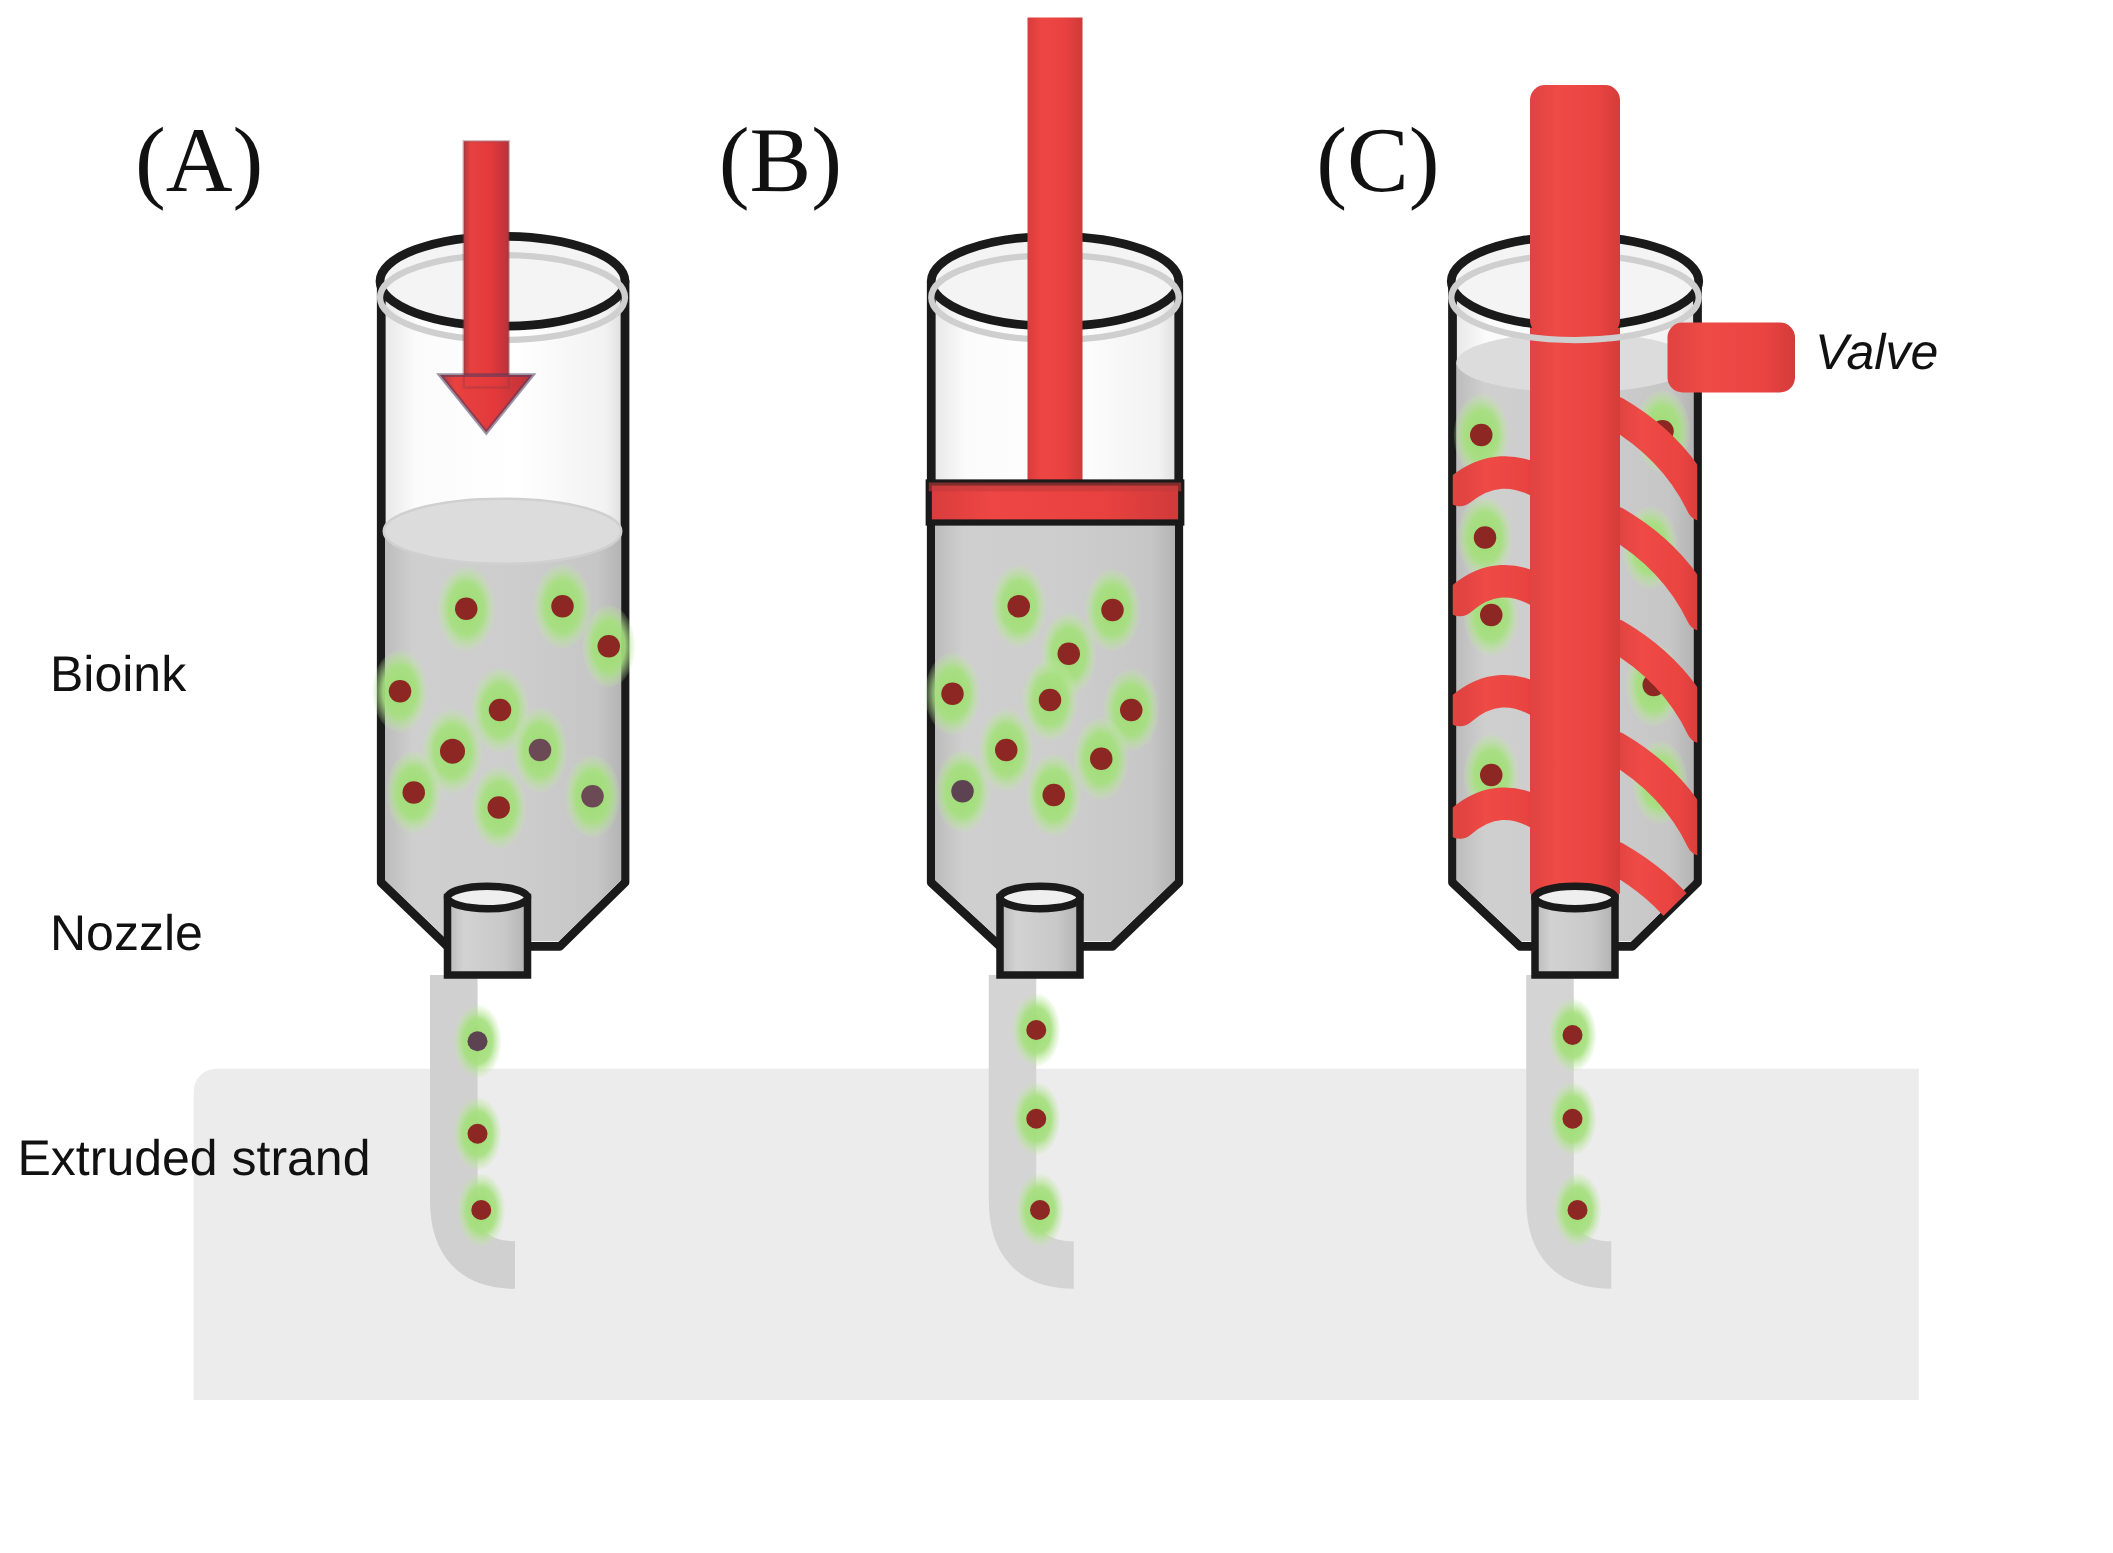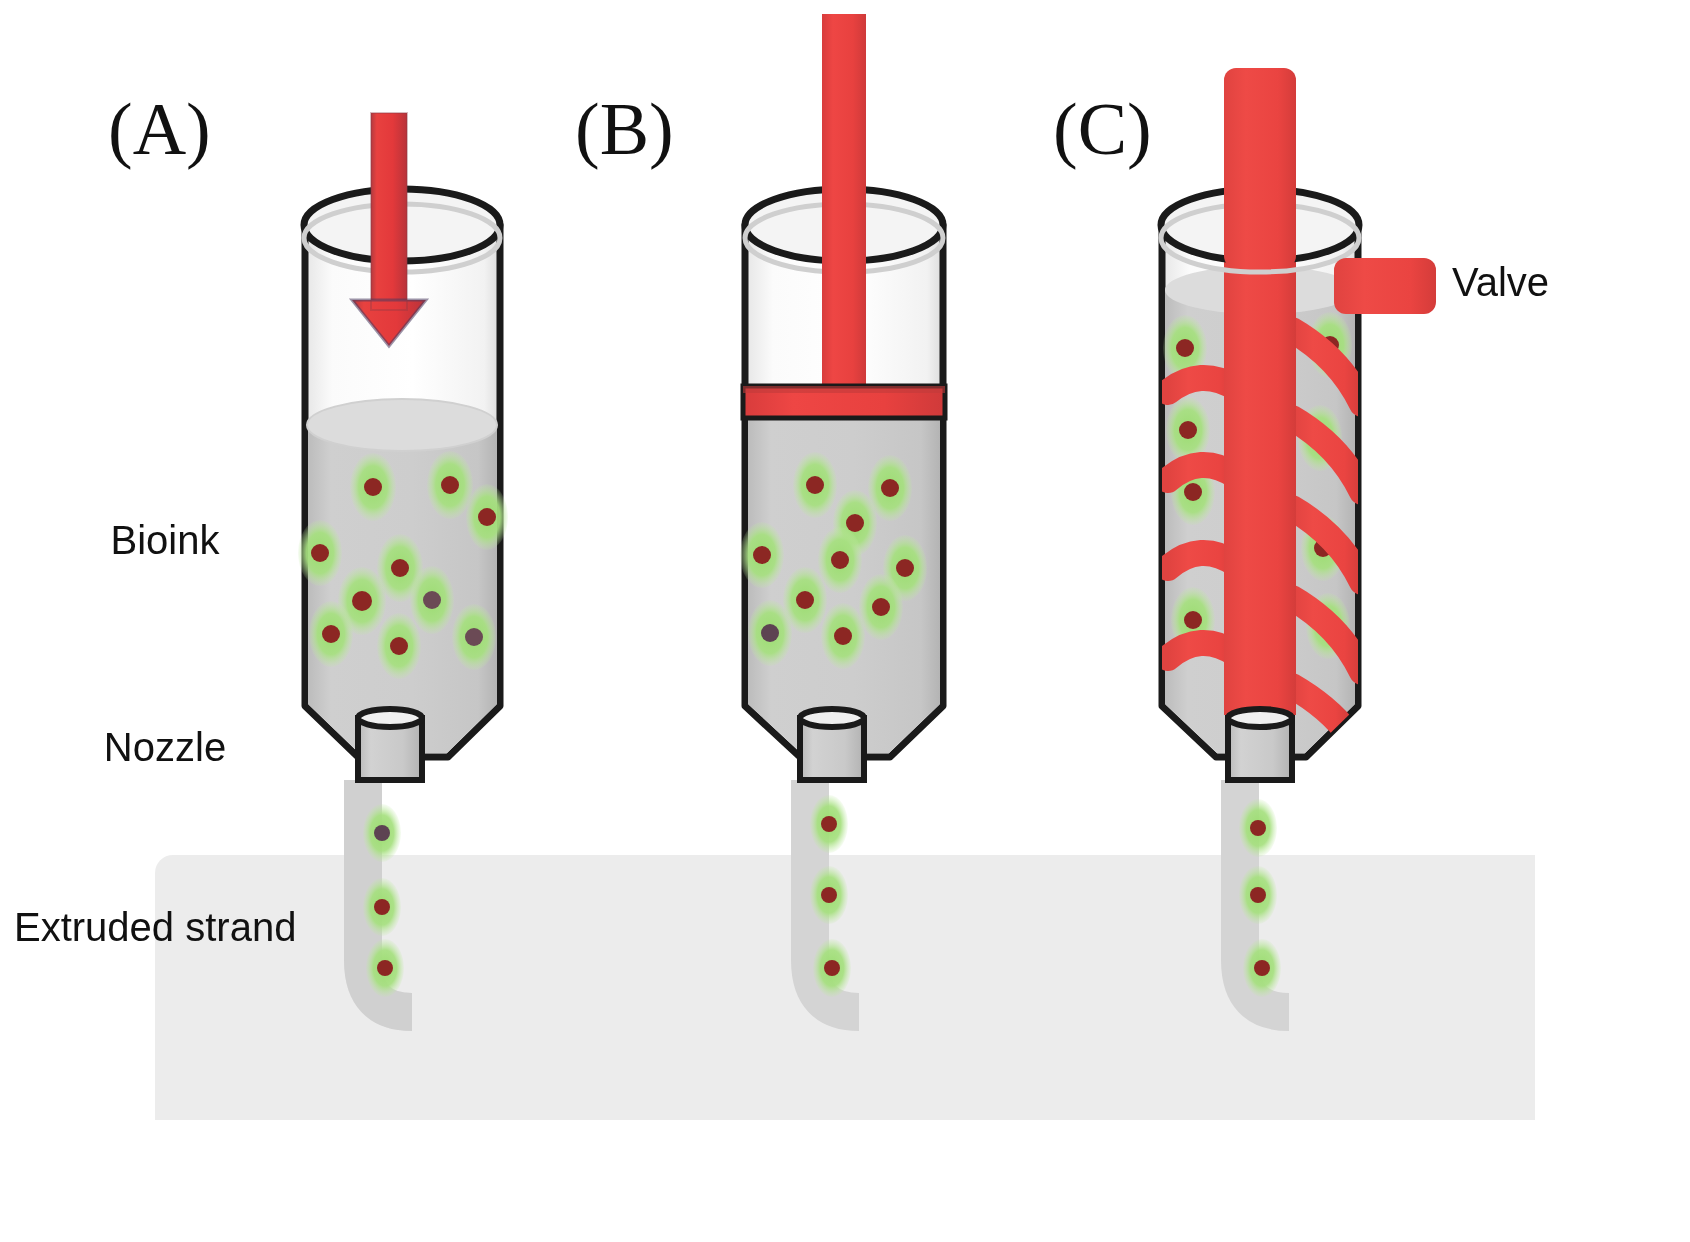--- a/index.html
+++ b/index.html
@@ -27,41 +27,41 @@
 
   
   .side-label{
     position:absolute;
     font-family:"Liberation Sans", sans-serif;
     font-size:40px;
     color:#111111;
     white-space:nowrap;
     line-height:1;
   }
-  .side-label.right-align{text-align:center;}
+  .side-label.right-align{text-align:left;}
 
   
   .unit{position:absolute;}
   svg{display:block;overflow:visible;}
 </style>
 </head>
 <body>
 
 <div id="stage">
 
   <div class="substrate" style="left:155px;top:855px;width:1380px;height:265px;"></div>
 
   <div class="caption" style="left:108px;top:92px;">(A)</div>
   <div class="caption" style="left:575px;top:92px;">(B)</div>
   <div class="caption" style="left:1053px;top:92px;">(C)</div>
 
   <div class="side-label right-align" style="left:40px;top:520px;width:250px;">Bioink</div>
   <div class="side-label" style="left:14px;top:907px;">Extruded strand</div>
   <div class="side-label right-align" style="left:40px;top:727px;width:250px;">Nozzle</div>
-  <div class="side-label" style="left:1452px;top:262px;">Valve</div>
+  <div class="side-label" style="left:1452px;top:262px;font-style:italic;">Valve</div>
 
   <div class="unit" style="left:0;top:0;width:620px;height:1050px;">
   <svg width="620" height="1050" viewBox="0 0 620 1050">
     <defs>
       <linearGradient id="barrelGlassA" x1="0" y1="0" x2="1" y2="0">
         <stop offset="0%" stop-color="#e6e6e6"></stop>
         <stop offset="14%" stop-color="#fbfbfb"></stop>
         <stop offset="55%" stop-color="#ffffff"></stop>
         <stop offset="92%" stop-color="#f2f2f2"></stop>
         <stop offset="100%" stop-color="#dcdcdc"></stop>

